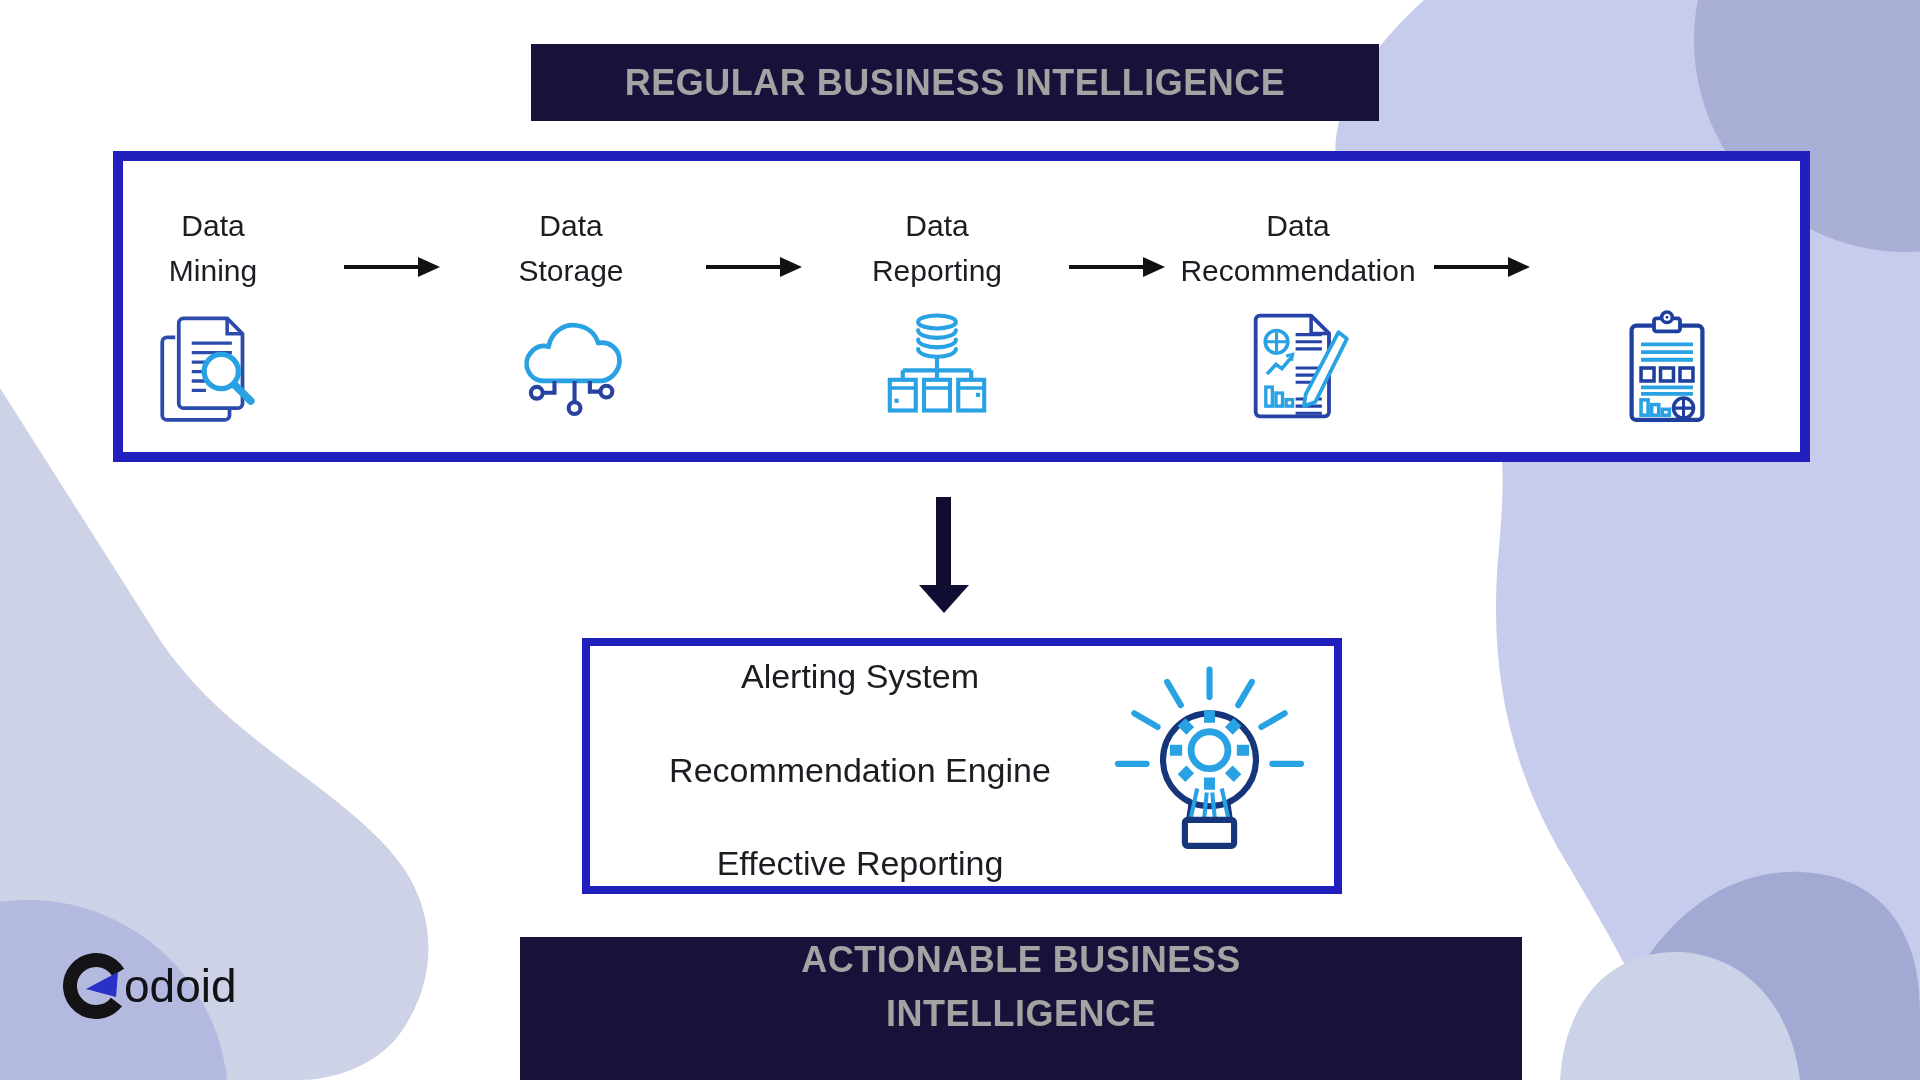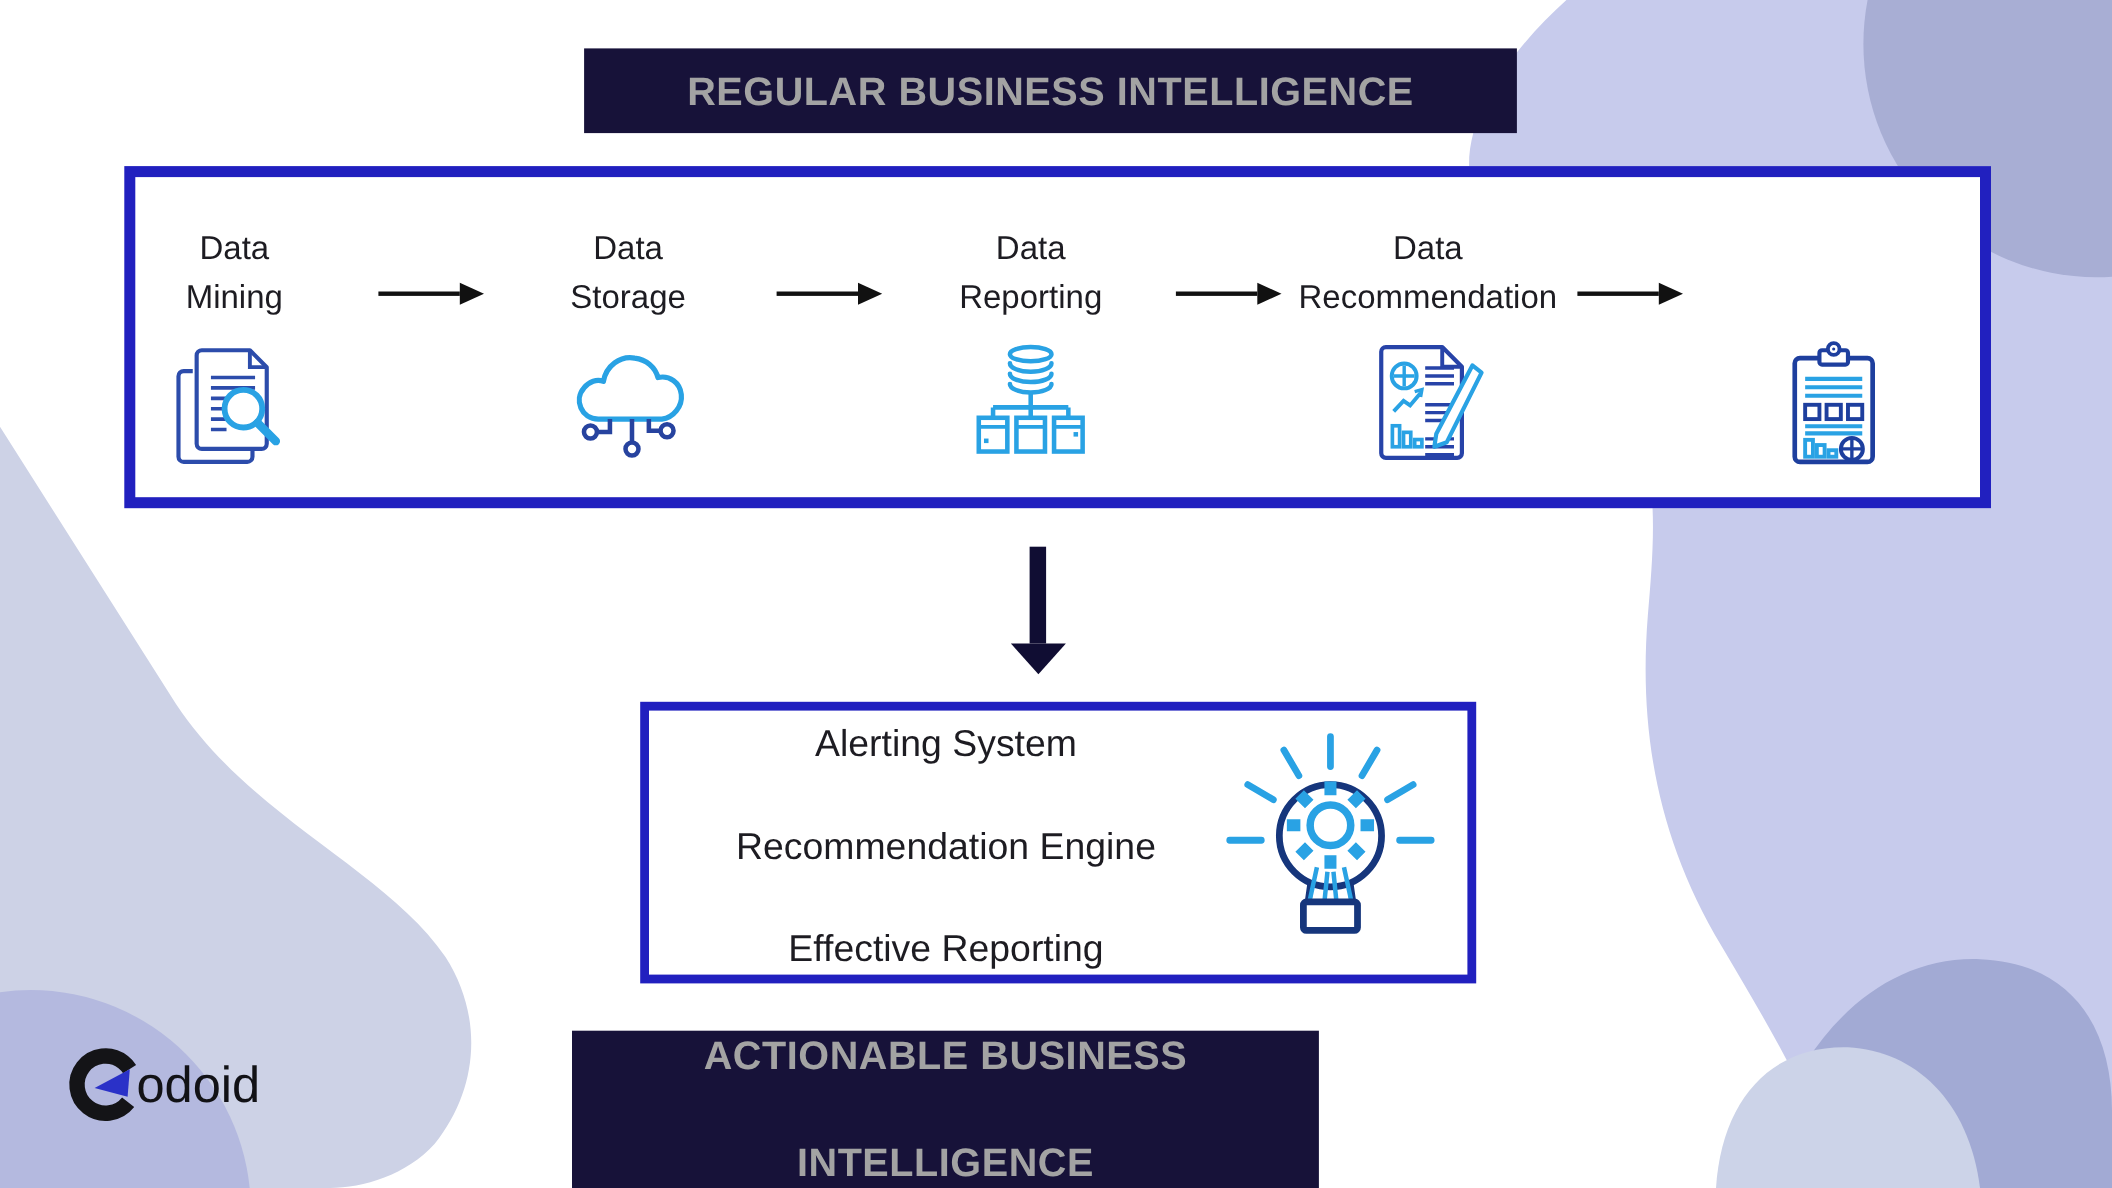--- a/index.html
+++ b/index.html
@@ -8,22 +8,22 @@
     font-family:"Liberation Sans", sans-serif;
   }
   .bg{position:absolute;left:0;top:0;width:1920px;height:1080px;}
   
   .banner{
     position:absolute;background:#171239;color:#a3a3a3;font-weight:bold;
     text-align:center;letter-spacing:.5px;
   }
   .banner-top{left:531px;top:44px;width:848px;height:77px;font-size:36px;line-height:77px;}
   .banner-bottom{
-    left:520px;top:937px;width:679px;height:143px;font-size:36px;line-height:46px;
-    display:flex;flex-direction:column;justify-content:space-between;gap:8px;
+    left:520px;top:937px;width:1002px;height:143px;font-size:36px;line-height:46px;
+    display:flex;flex-direction:column;justify-content:flex-start;gap:8px;
   }
   
   .flow-box{
     position:absolute;left:113px;top:151px;width:1677px;height:291px;
     border:10px solid #2120bf;background:#ffffff;
   }
   .flow-item{position:absolute;text-align:center;}
   .flow-label{
     position:absolute;left:0;top:0;width:100%;height:112px;
     display:flex;flex-direction:column;justify-content:center;

